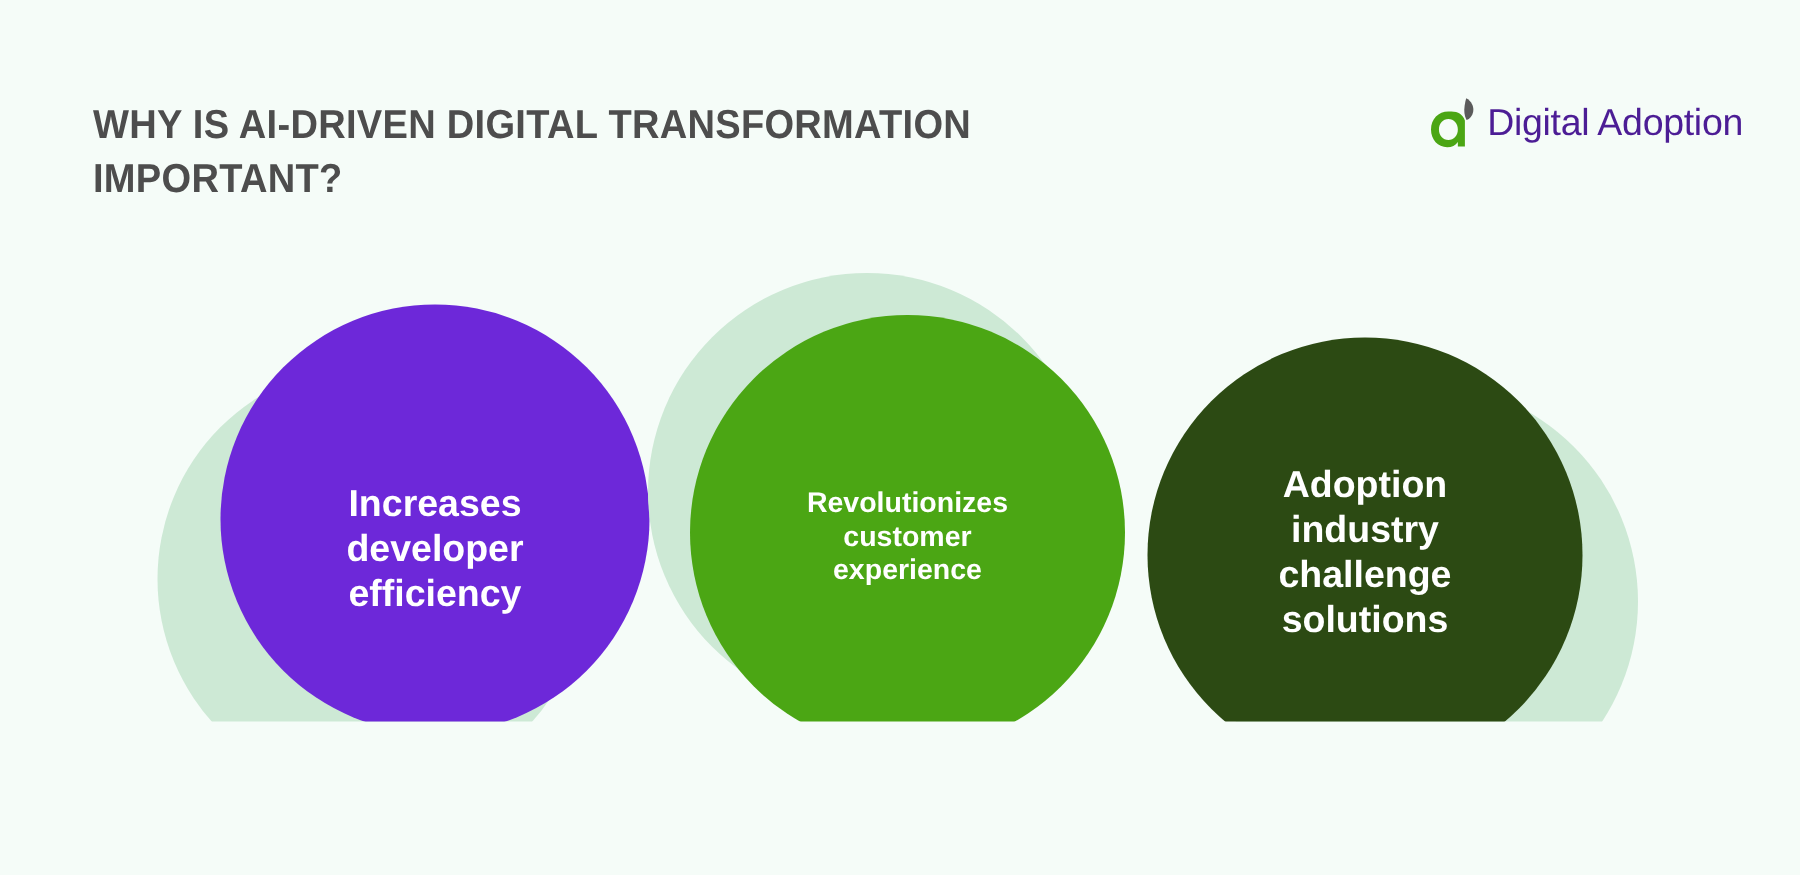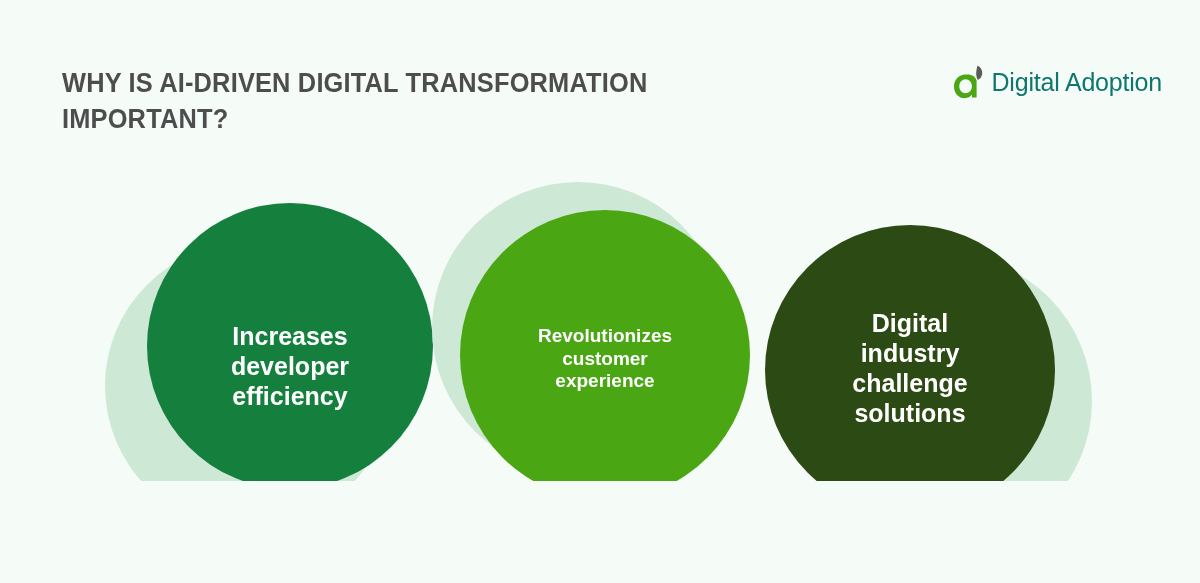--- a/index.html
+++ b/index.html
@@ -53,21 +53,21 @@
   .logo-mark {
     width: 34px;
     height: 36px;
     display: block;
     flex: 0 0 auto;
   }
   .logo-text {
     font-family: "Liberation Sans", sans-serif;
     font-size: 25px;
     font-weight: normal;
-    color: #0f766e;
+    color: #4c1d95;
     letter-spacing: -0.2px;
     line-height: 1;
     white-space: nowrap;
   }
 
   
   .circle-group {
     position: absolute;
     left: 0;
     top: 0;
@@ -98,21 +98,21 @@
     white-space: pre-line;
     padding: 0 14px;
   }
 
   
   #node-1 .node-shadow {
     left: 105px; top: 243px; width: 286px; height: 286px;
   }
   #node-1 .node-circle {
     left: 147px; top: 203px; width: 286px; height: 286px;
-    background: #15803d;
+    background: #6d28d9;
   }
   #node-1 .node-label {
     font-size: 25px;
     transform: translateY(20px);
   }
 
   
   #node-2 .node-shadow {
     left: 432px; top: 182px; width: 292px; height: 292px;
   }
@@ -169,21 +169,21 @@
       <div class="node-circle">
         <span class="node-label">Revolutionizes
 customer
 experience</span>
       </div>
     </div>
 
     <div class="node" id="node-3">
       <div class="node-shadow"></div>
       <div class="node-circle">
-        <span class="node-label">Digital
+        <span class="node-label">Adoption
 industry
 challenge
 solutions</span>
       </div>
     </div>
 
   </div>
 </div>
 
 </body></html>

